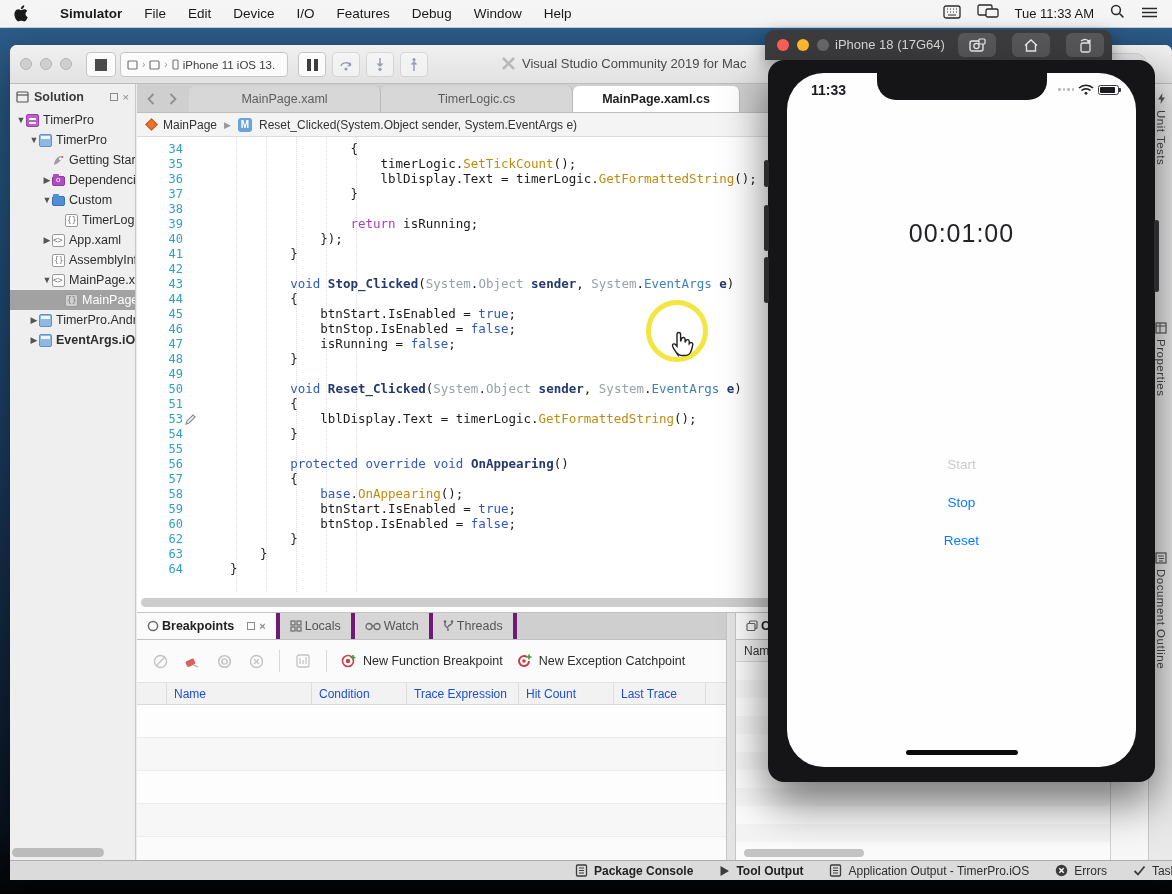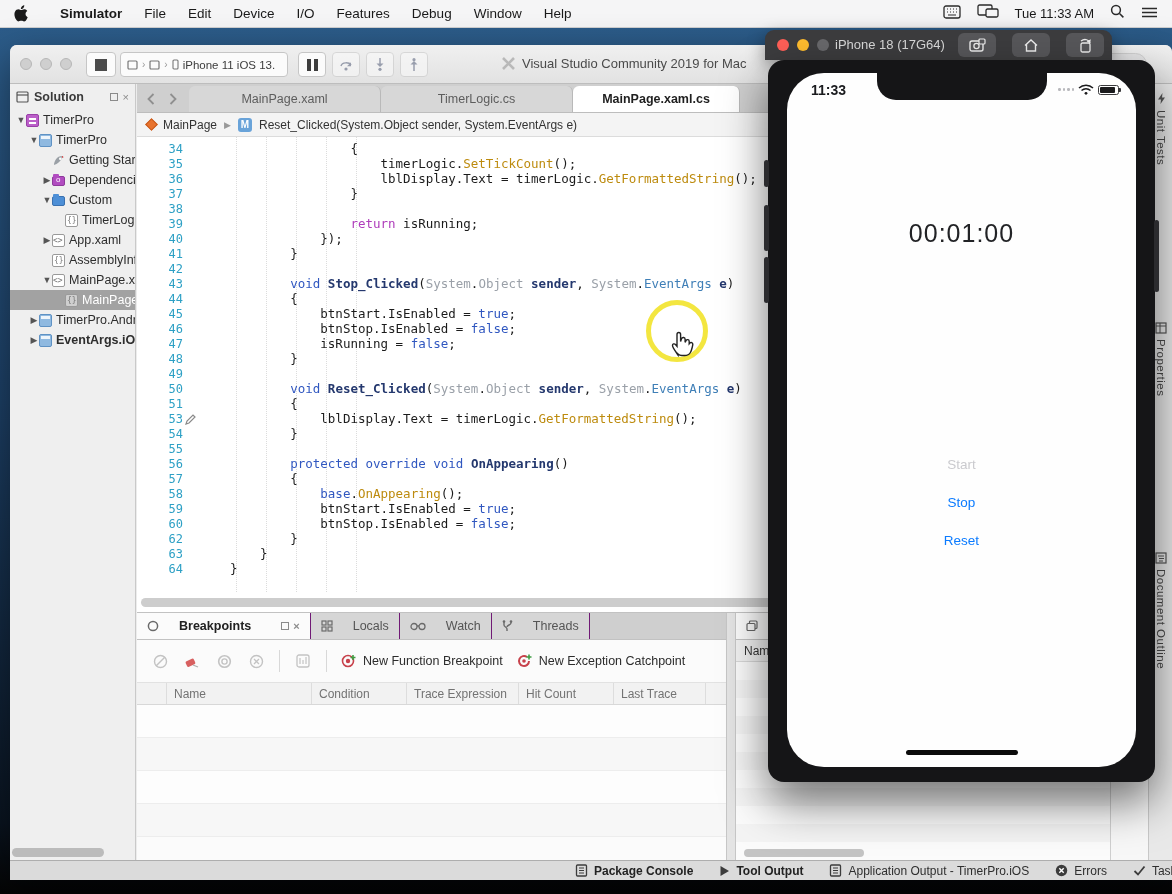--- a/index.html
+++ b/index.html
@@ -92,29 +92,29 @@
   .clickring { position:absolute; left:509px; top:163px; width:62px; height:62px; border:5px solid rgba(242,228,48,.92);
                border-radius:50%; z-index:5; pointer-events:none; }
   .handcur { position:absolute; left:533px; top:192px; z-index:6; pointer-events:none; }
 
   
   .pads { position:absolute; left:0; top:528px; bottom:0; width:100%; background:#e4e4e4; border-top:1px solid #c2c2c2; display:flex; }
   .pad { background:#fbfbfb; position:relative; overflow:hidden; }
   .pad-bp { width:590px; border-right:1px solid #c6c6c6; }
   .pad-cs { flex:1; margin-left:8px; border-left:1px solid #c6c6c6; }
   .padtabs { height:27px; background:#cfcfcf; display:flex; align-items:flex-end; border-bottom:1px solid #c2c2c2; }
-  .padtab { height:26px; display:flex; align-items:center; gap:20px; padding:0 10px; font-size:12.5px; color:#555;
-            border-right:1px solid #701a75; background:#d6d6d6; }
+  .padtab { height:26px; display:flex; align-items:center; gap:3px; padding:0 10px; font-size:12.5px; color:#555;
+            border-right:4px solid #701a75; background:#d6d6d6; }
   .padtab.active { background:#fbfbfb; color:#222; font-weight:bold; }
   .bp-toolbar { height:43px; display:flex; align-items:center; gap:14px; padding:0 14px; border-bottom:1px solid #e2e2e2; background:#fbfbfb; }
   .bp-tool { width:18px; height:18px; display:flex; align-items:center; justify-content:center; }
   .vdiv { width:1px; height:22px; background:#d8d8d8; }
   .bp-btn { display:flex; align-items:center; gap:6px; font-size:12.5px; color:#2c2c2c; }
   .bp-header { height:22px; display:flex; background:#f2f2f2; border-bottom:1px solid #d8d8d8; }
-  .bp-header .col { border-right:1px solid #ddd; font-size:12px; color:#737373; display:flex; align-items:center; padding:0 7px;text-align:right; }
+  .bp-header .col { border-right:1px solid #ddd; font-size:12px; color:#1d4ed8; display:flex; align-items:center; padding:0 7px;text-align:right; }
   .bp-row { height:33px; border-bottom:1px solid #ededed; }
   .bp-row:nth-child(odd){ background:#fdfdfd; } .bp-row:nth-child(even){ background:#f7f7f7; }
   .cs-header { height:22px; background:#f2f2f2; border-bottom:1px solid #d8d8d8; font-size:12px; color:#333;
                display:flex; align-items:center; padding:0 8px; }
   .cs-row { height:18px; } .cs-row:nth-child(even){ background:#f4f4f4; }
   .cs-scroll { position:absolute; left:8px; bottom:3px; width:120px; height:8px; background:#c4c4c4; border-radius:4px; }
 
   
   .rpanel { position:absolute; left:1100px; top:39px; width:38px; bottom:20px; background:#f7f7f7; border-left:1px solid #cfcfcf; overflow:hidden; }
   .rp-ctl { position:absolute; top:8px; right:5px; }

